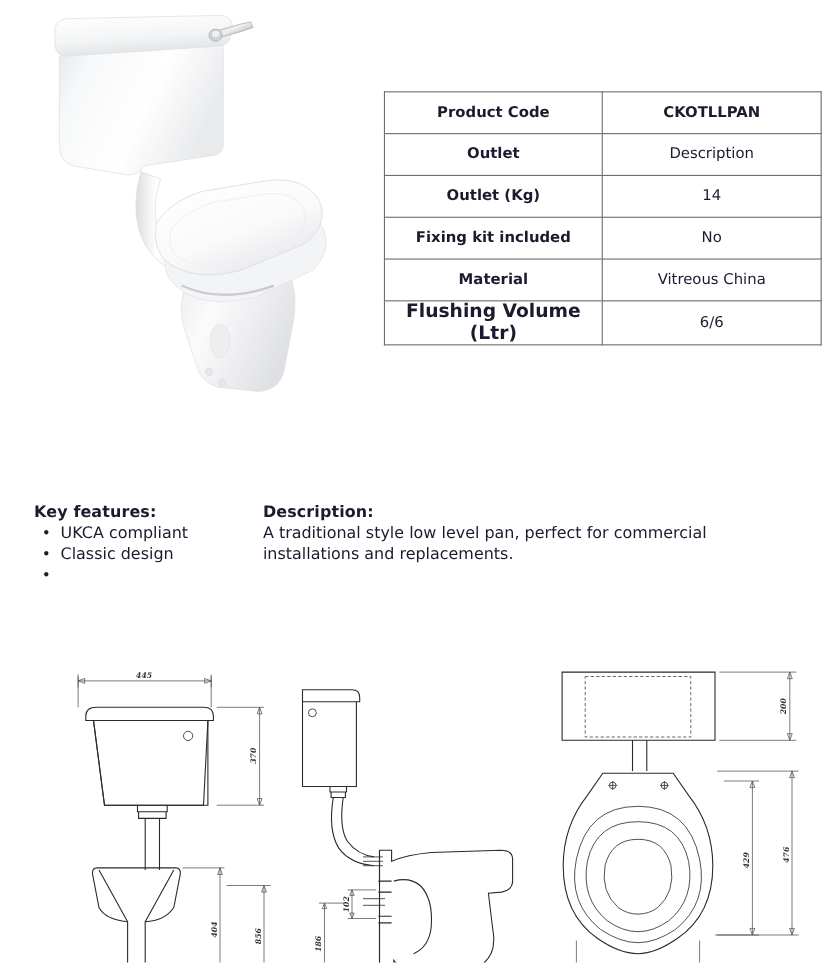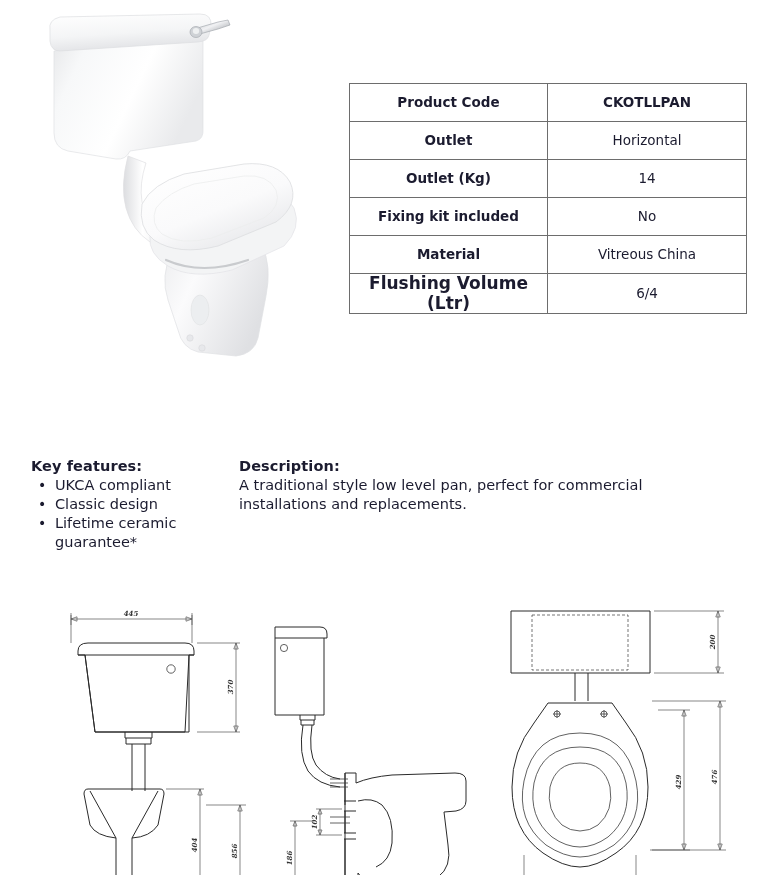--- a/index.html
+++ b/index.html
@@ -192,57 +192,56 @@
 </div>
 
 <table id="spec-table">
   <tbody>
     <tr>
       <td class="k">Product Code</td>
       <td class="v">CKOTLLPAN</td>
     </tr>
     <tr>
       <td class="k">Outlet</td>
-      <td class="v">Horizontal</td>
+      <td class="v">Description</td>
     </tr>
     <tr>
       <td class="k">Outlet (Kg)</td>
       <td class="v">14</td>
     </tr>
     <tr>
       <td class="k">Fixing kit included</td>
       <td class="v">No</td>
     </tr>
     <tr>
       <td class="k">Material</td>
       <td class="v">Vitreous China</td>
     </tr>
     <tr>
       <td class="k small">Flushing Volume (Ltr)</td>
-      <td class="v">6/4</td>
+      <td class="v">6/6</td>
     </tr>
   </tbody>
 </table>
 
 <div id="info-block">
 
   <div id="key-features-col">
     <p class="block-heading">Key features:</p>
     <ul class="features">
       <li>
         <span class="bullet">•</span>
         <span>UKCA compliant</span>
       </li>
       <li>
         <span class="bullet">•</span>
         <span>Classic design</span>
       </li>
       <li>
         <span class="bullet">•</span>
-        <span>Lifetime ceramic guarantee*</span>
       </li>
     </ul>
   </div>
 
   <div id="description-col">
     <p class="block-heading">Description:</p>
     <p id="description-text">A traditional style low level pan, perfect for commercial installations and replacements.</p>
   </div>
 
 </div>

